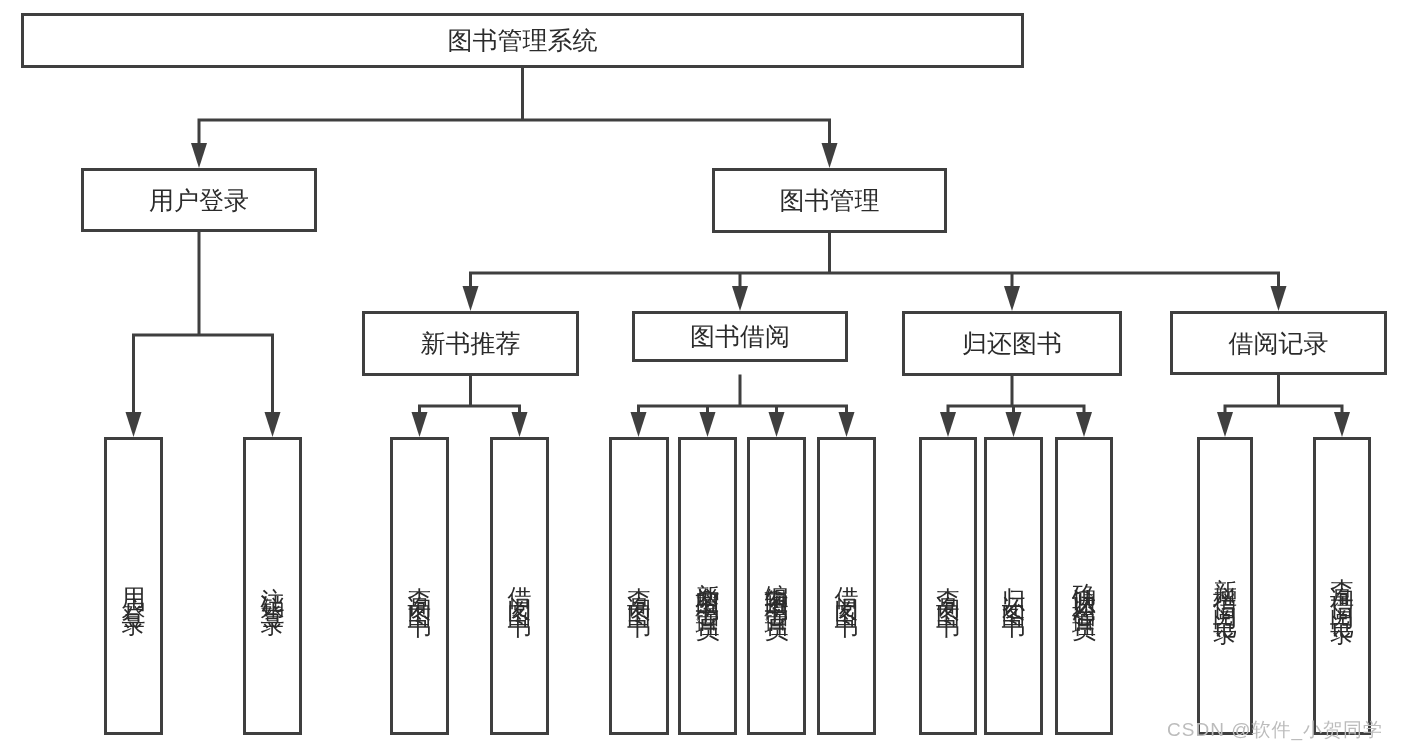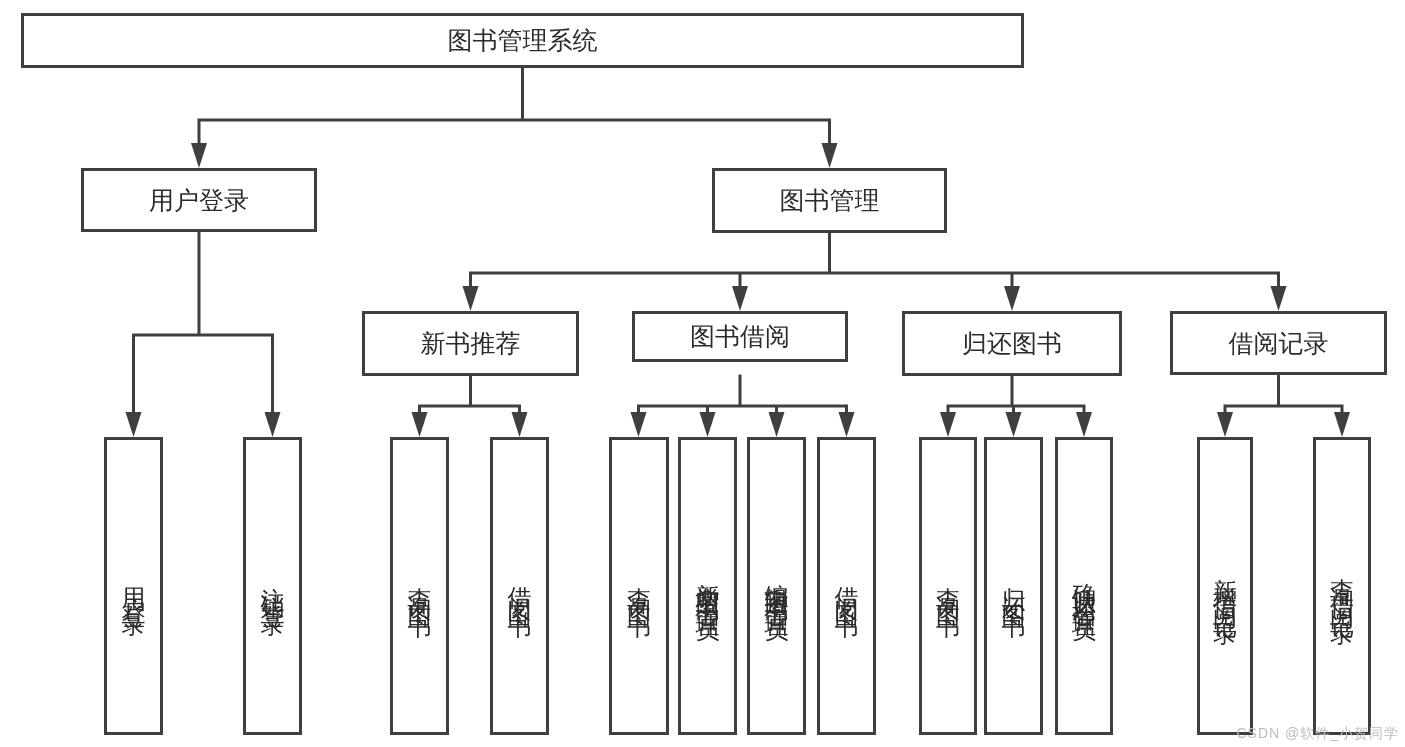--- a/index.html
+++ b/index.html
@@ -21,22 +21,22 @@
     background:var(--box-bg);border:3px solid var(--line);
     color:var(--text);display:flex;align-items:center;justify-content:center;
     font-size:25px;text-align:center;white-space:nowrap;line-height:1;
   }
   .node.v{
     writing-mode:vertical-rl;text-orientation:mixed;
     font-size:24px;letter-spacing:9px;white-space:normal;
   }
   .node.v.long{letter-spacing:5px;}
   #watermark{
-    position:absolute;right:6px;bottom:4px;
-    color:var(--watermark);font-size:14px;letter-spacing:1px;
+    position:absolute;right:22px;bottom:4px;
+    color:var(--watermark);font-size:19px;letter-spacing:1px;
   }
 </style>
 </head>
 <body>
 
 <div id="canvas">
 
   <svg id="connectors" width="1405" height="747" viewBox="0 0 1405 747" aria-hidden="true">
 
     <path d="M522.5 68 V120 M199 120 H829.5 M199 120 V146 M829.5 120 V146"></path>

